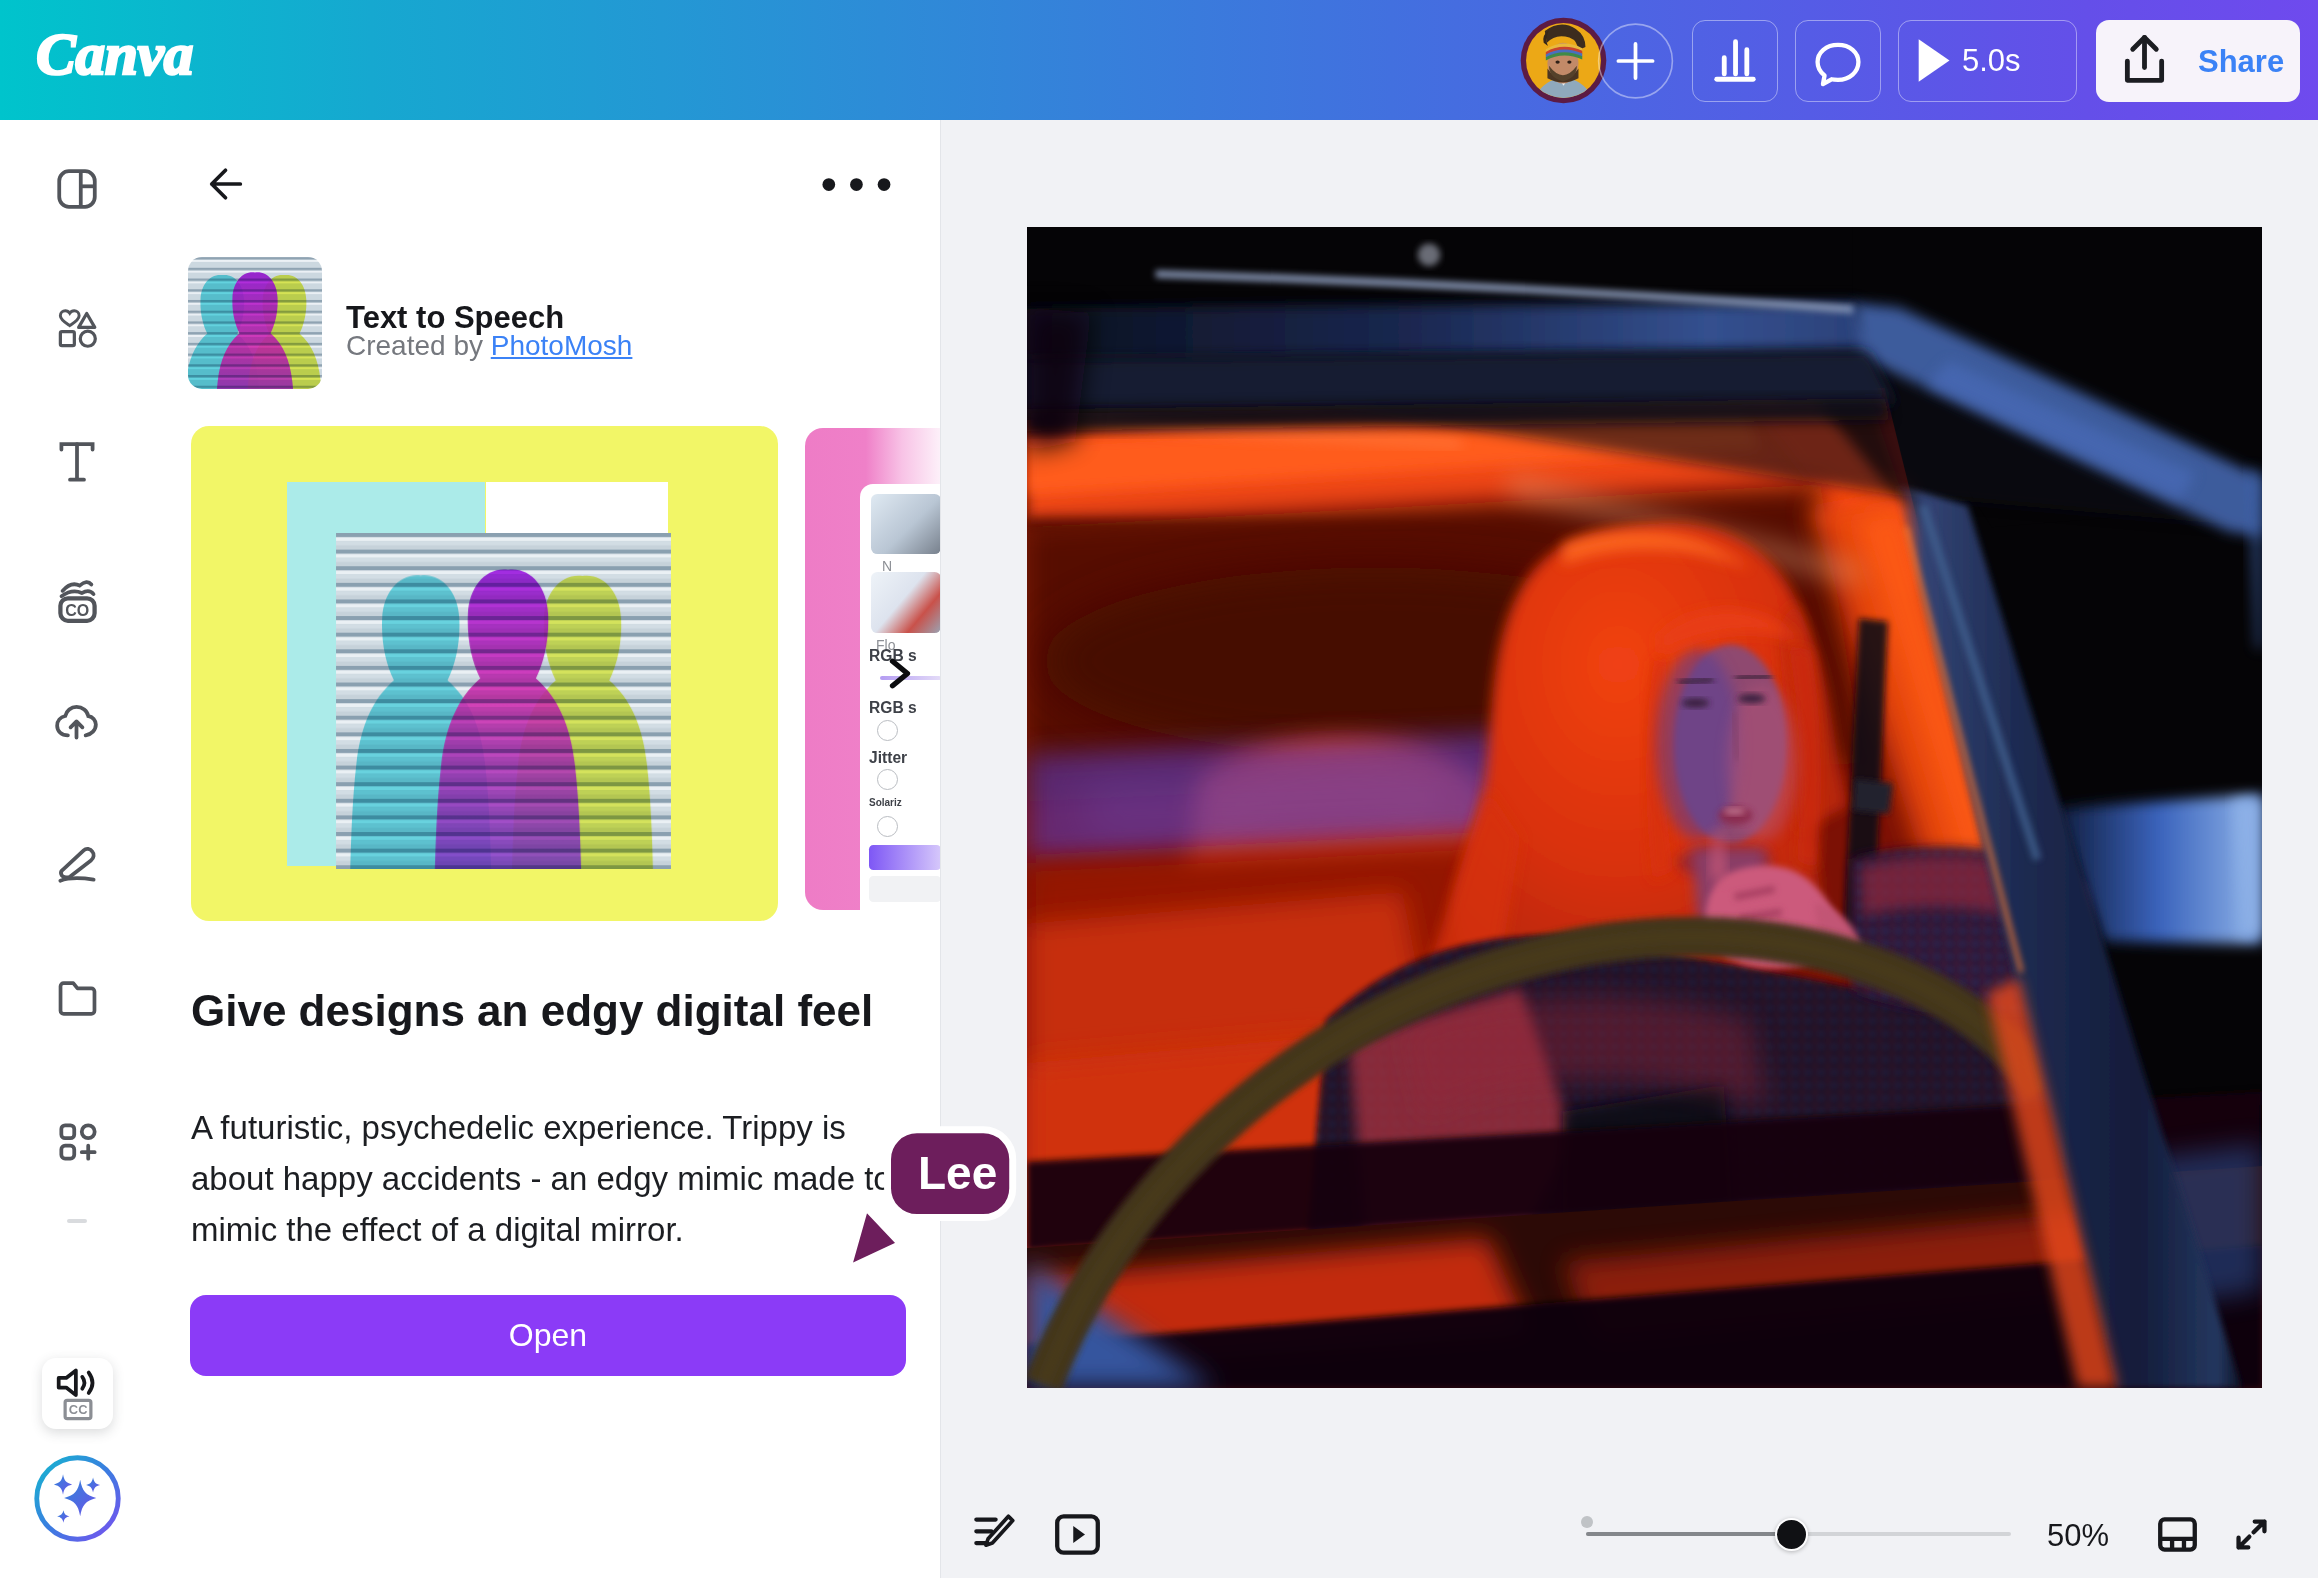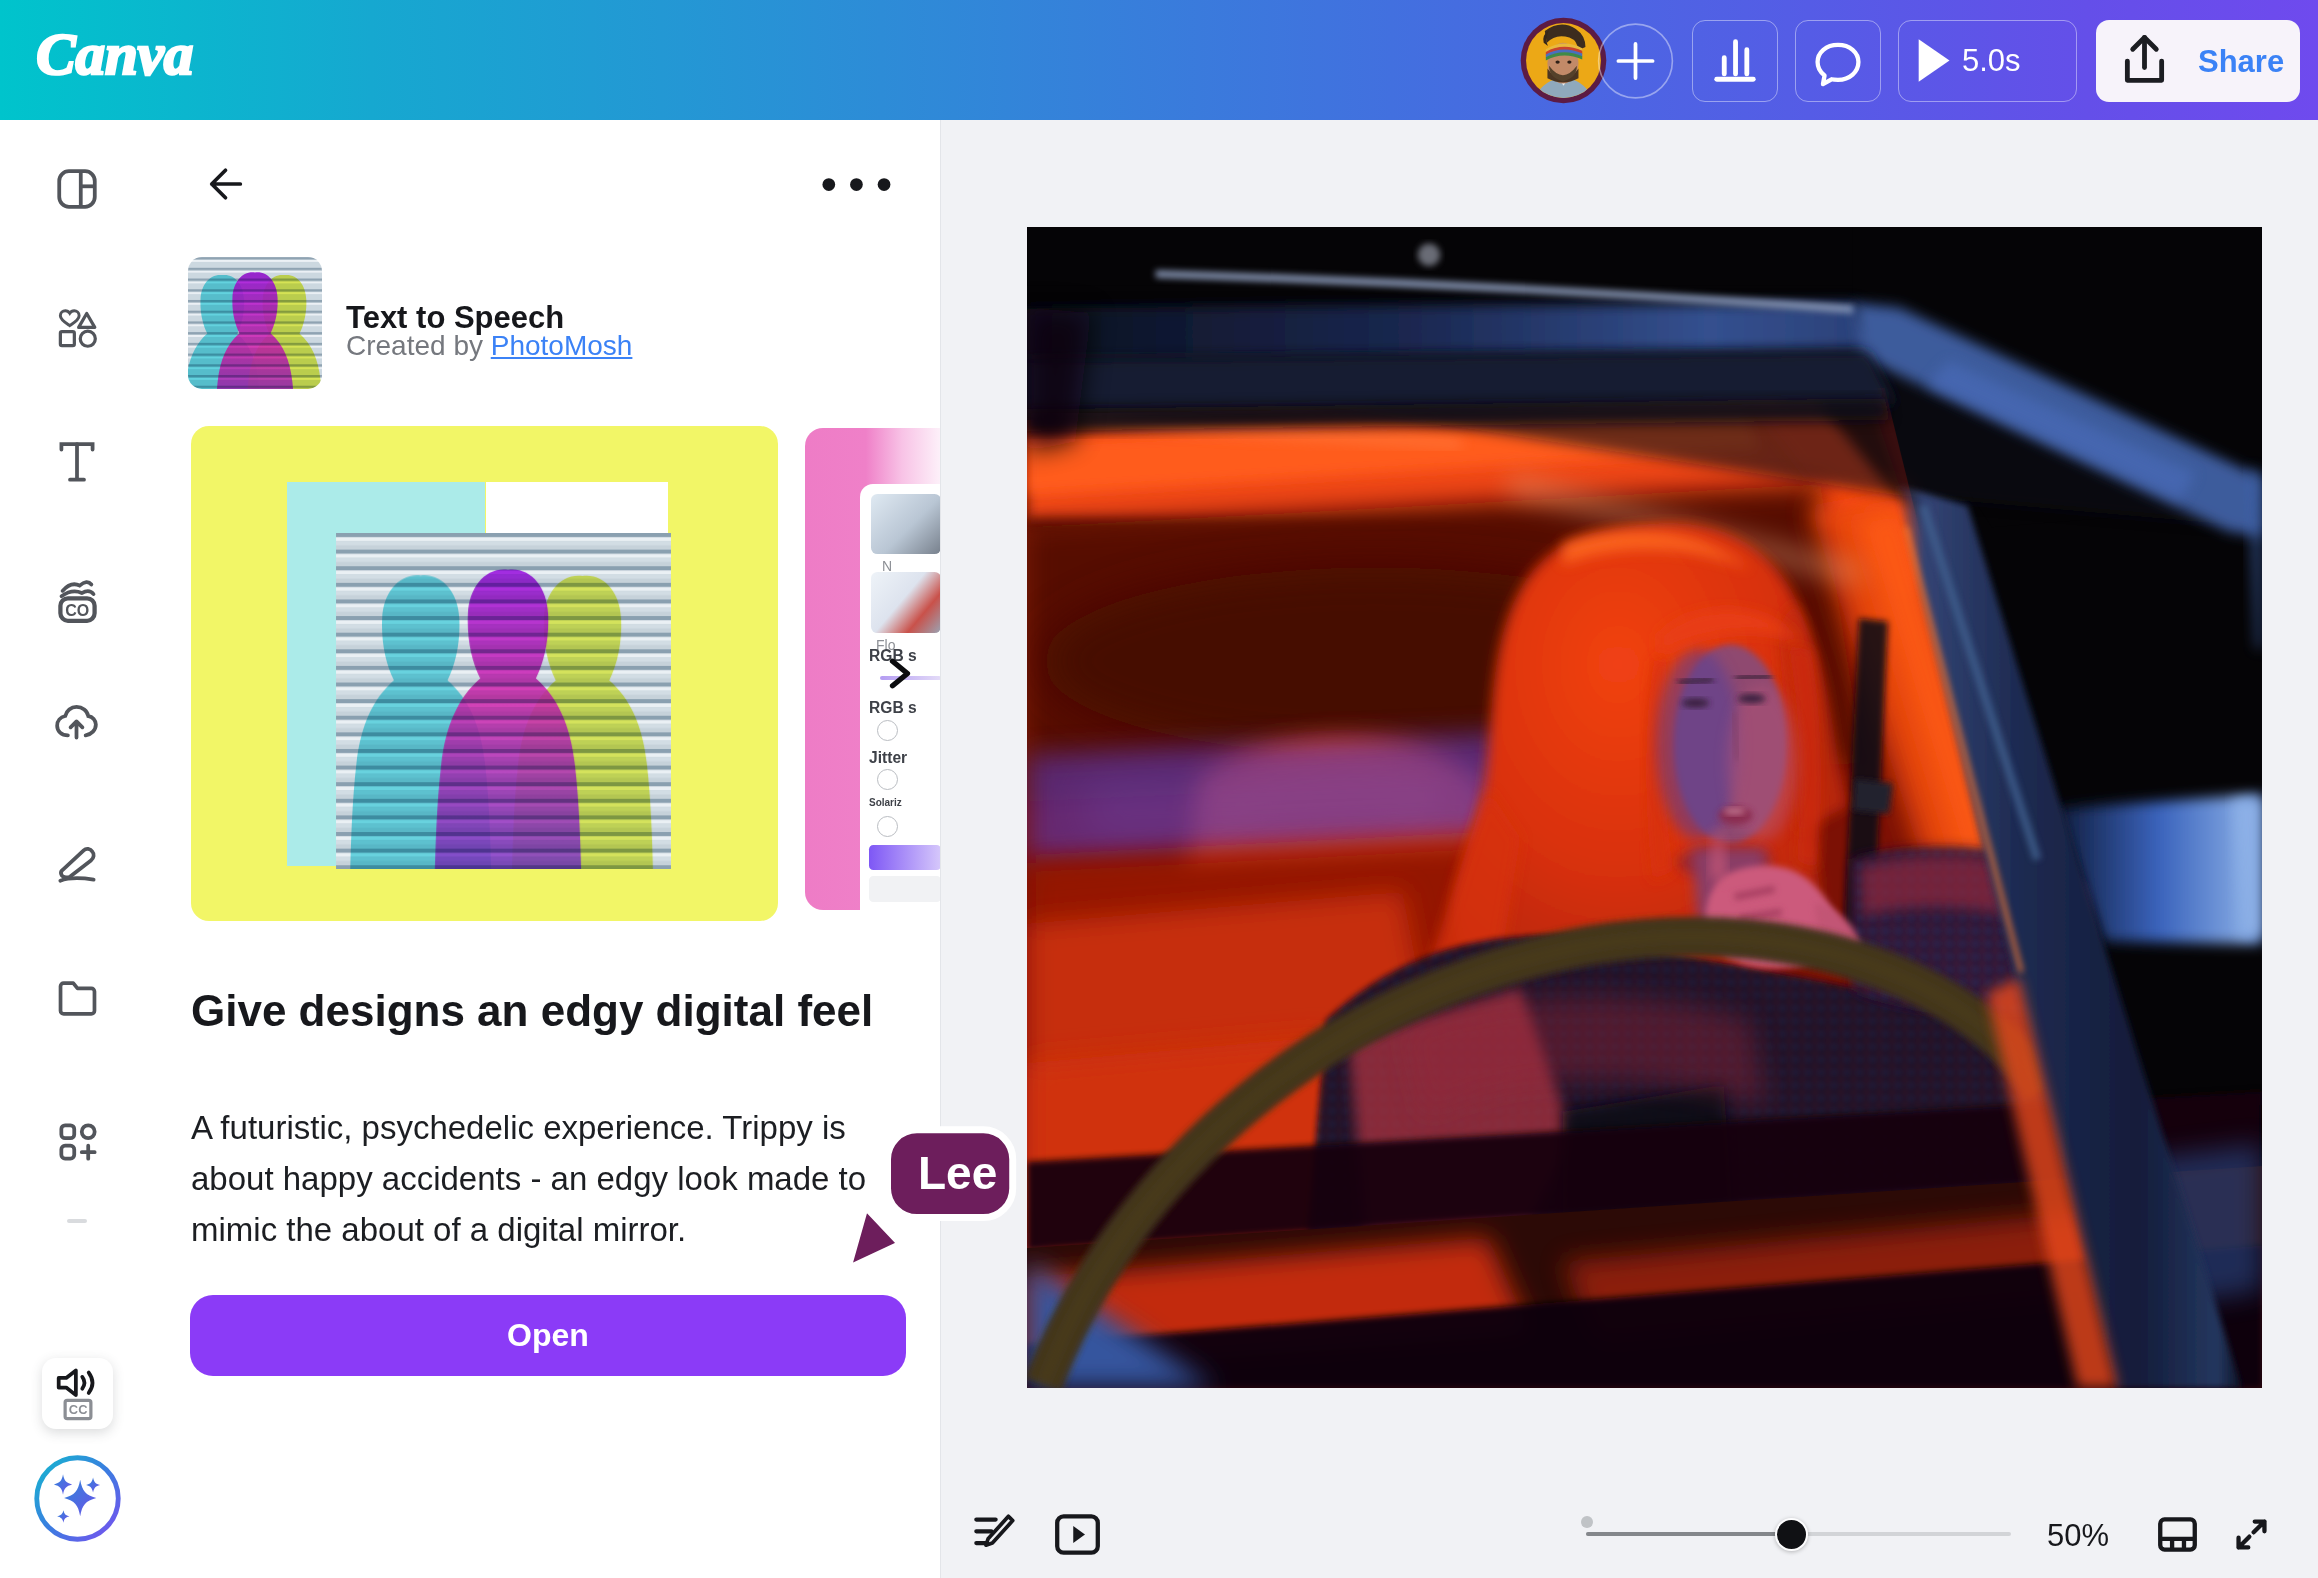--- a/index.html
+++ b/index.html
@@ -232,23 +232,23 @@
   <div style="position:absolute;left:64px;top:369px;font-size:10px;font-weight:700;color:#3e4148">Solariz</div>
   <div style="position:absolute;left:72px;top:388px;width:21.4px;height:21.4px;border-radius:50%;background:#fff;border:1.6px solid #babdc2"></div>
   <div style="position:absolute;left:64px;top:417px;width:72px;height:25px;border-radius:4.3px;background:linear-gradient(90deg,#7e57f5,#d6c8fb)"></div>
   <div style="position:absolute;left:64px;top:448px;width:72px;height:26px;border-radius:4.3px;background:#f1f2f4"></div>
 </div>
 <svg class="abs" style="left:884px;top:657px" width="32" height="33" viewBox="0 0 60 62">
   <path d="M16 8 L44 31 L16 54" fill="none" stroke="#0b0c0e" stroke-width="10" stroke-linecap="round" stroke-linejoin="round"></path>
 </svg>
 
 <div class="abs" style="left:191px;top:986px;width:751px;font-size:44px;font-weight:700;letter-spacing:0px;color:#17181c;white-space:nowrap">Give designs an edgy digital feel</div>
-<div class="abs" style="left:191px;top:1102px;width:708px;font-size:33px;line-height:51px;color:#1c1e22">A futuristic, psychedelic experience. Trippy is about happy accidents - an edgy look made to mimic the about of a digital mirror.</div>
-
-<div class="abs" style="left:190px;top:1295px;width:716px;height:81px;border-radius:23px;background:#8b3bf7;color:#fff;font-size:32px;font-weight:700;display:flex;align-items:center;justify-content:center">Open</div>
+<div class="abs" style="left:191px;top:1102px;width:708px;font-size:33px;line-height:51px;color:#1c1e22">A futuristic, psychedelic experience. Trippy is about happy accidents - an edgy mimic made to mimic the effect of a digital mirror.</div>
+
+<div class="abs" style="left:190px;top:1295px;width:716px;height:81px;border-radius:16px;background:#8b3bf7;color:#fff;font-size:32px;font-weight:400;display:flex;align-items:center;justify-content:center">Open</div>
 
 <svg class="abs" style="left:826px;top:1110px" width="214" height="182" viewBox="0 0 400 340">
   <path d="M74 182 L138 250 L42 295 Z" fill="#6d1e5c" stroke="#fff" stroke-width="11" stroke-linejoin="round"></path>
   <rect x="115" y="37" width="234" height="164" rx="55" fill="#6d1e5c" stroke="#fff" stroke-width="13"></rect>
   <text x="172" y="148" font-size="86" font-weight="bold" fill="#fff" font-family="Liberation Sans,sans-serif">Lee</text>
 </svg>
 
 <svg class="abs" style="left:1027px;top:227px" width="1235" height="1161" viewBox="0 0 2304 2166">
   <defs>
     <clipPath id="ph">

